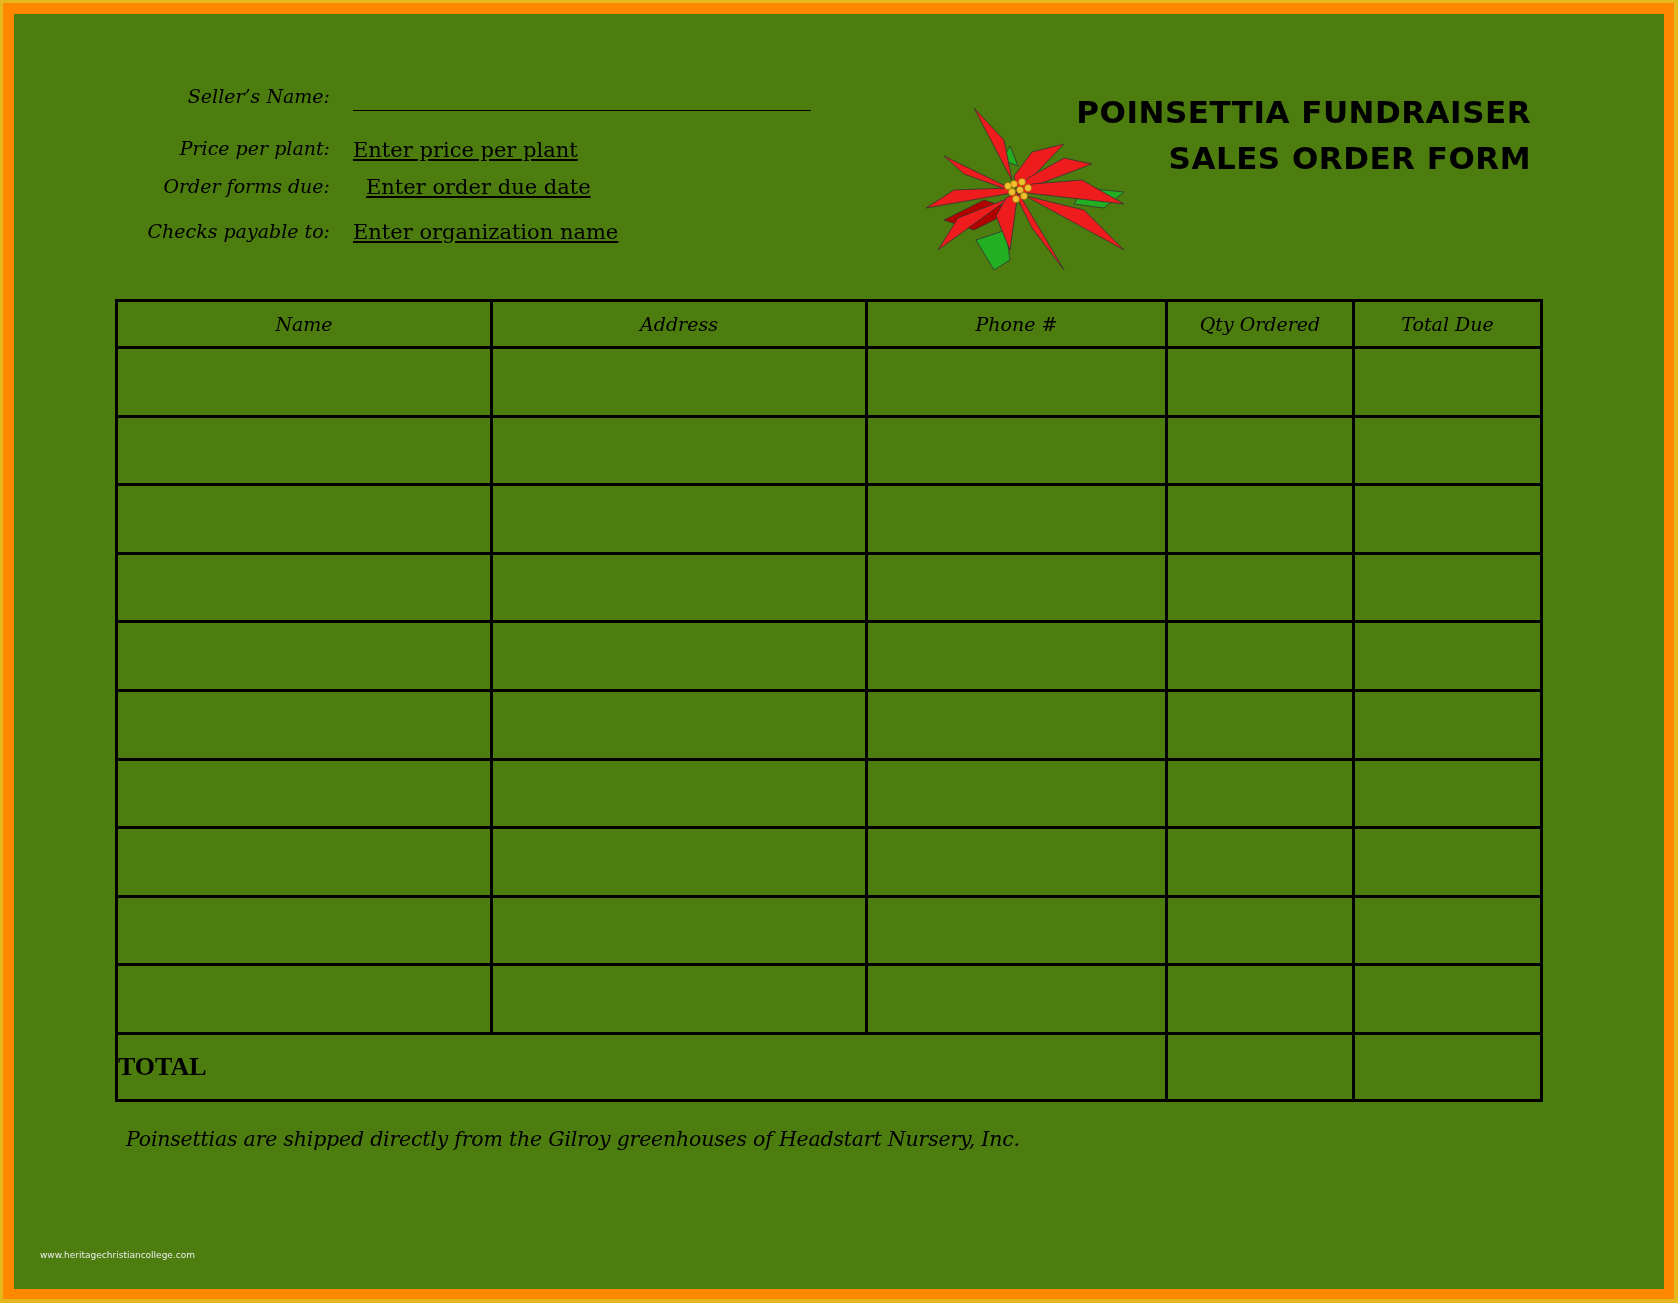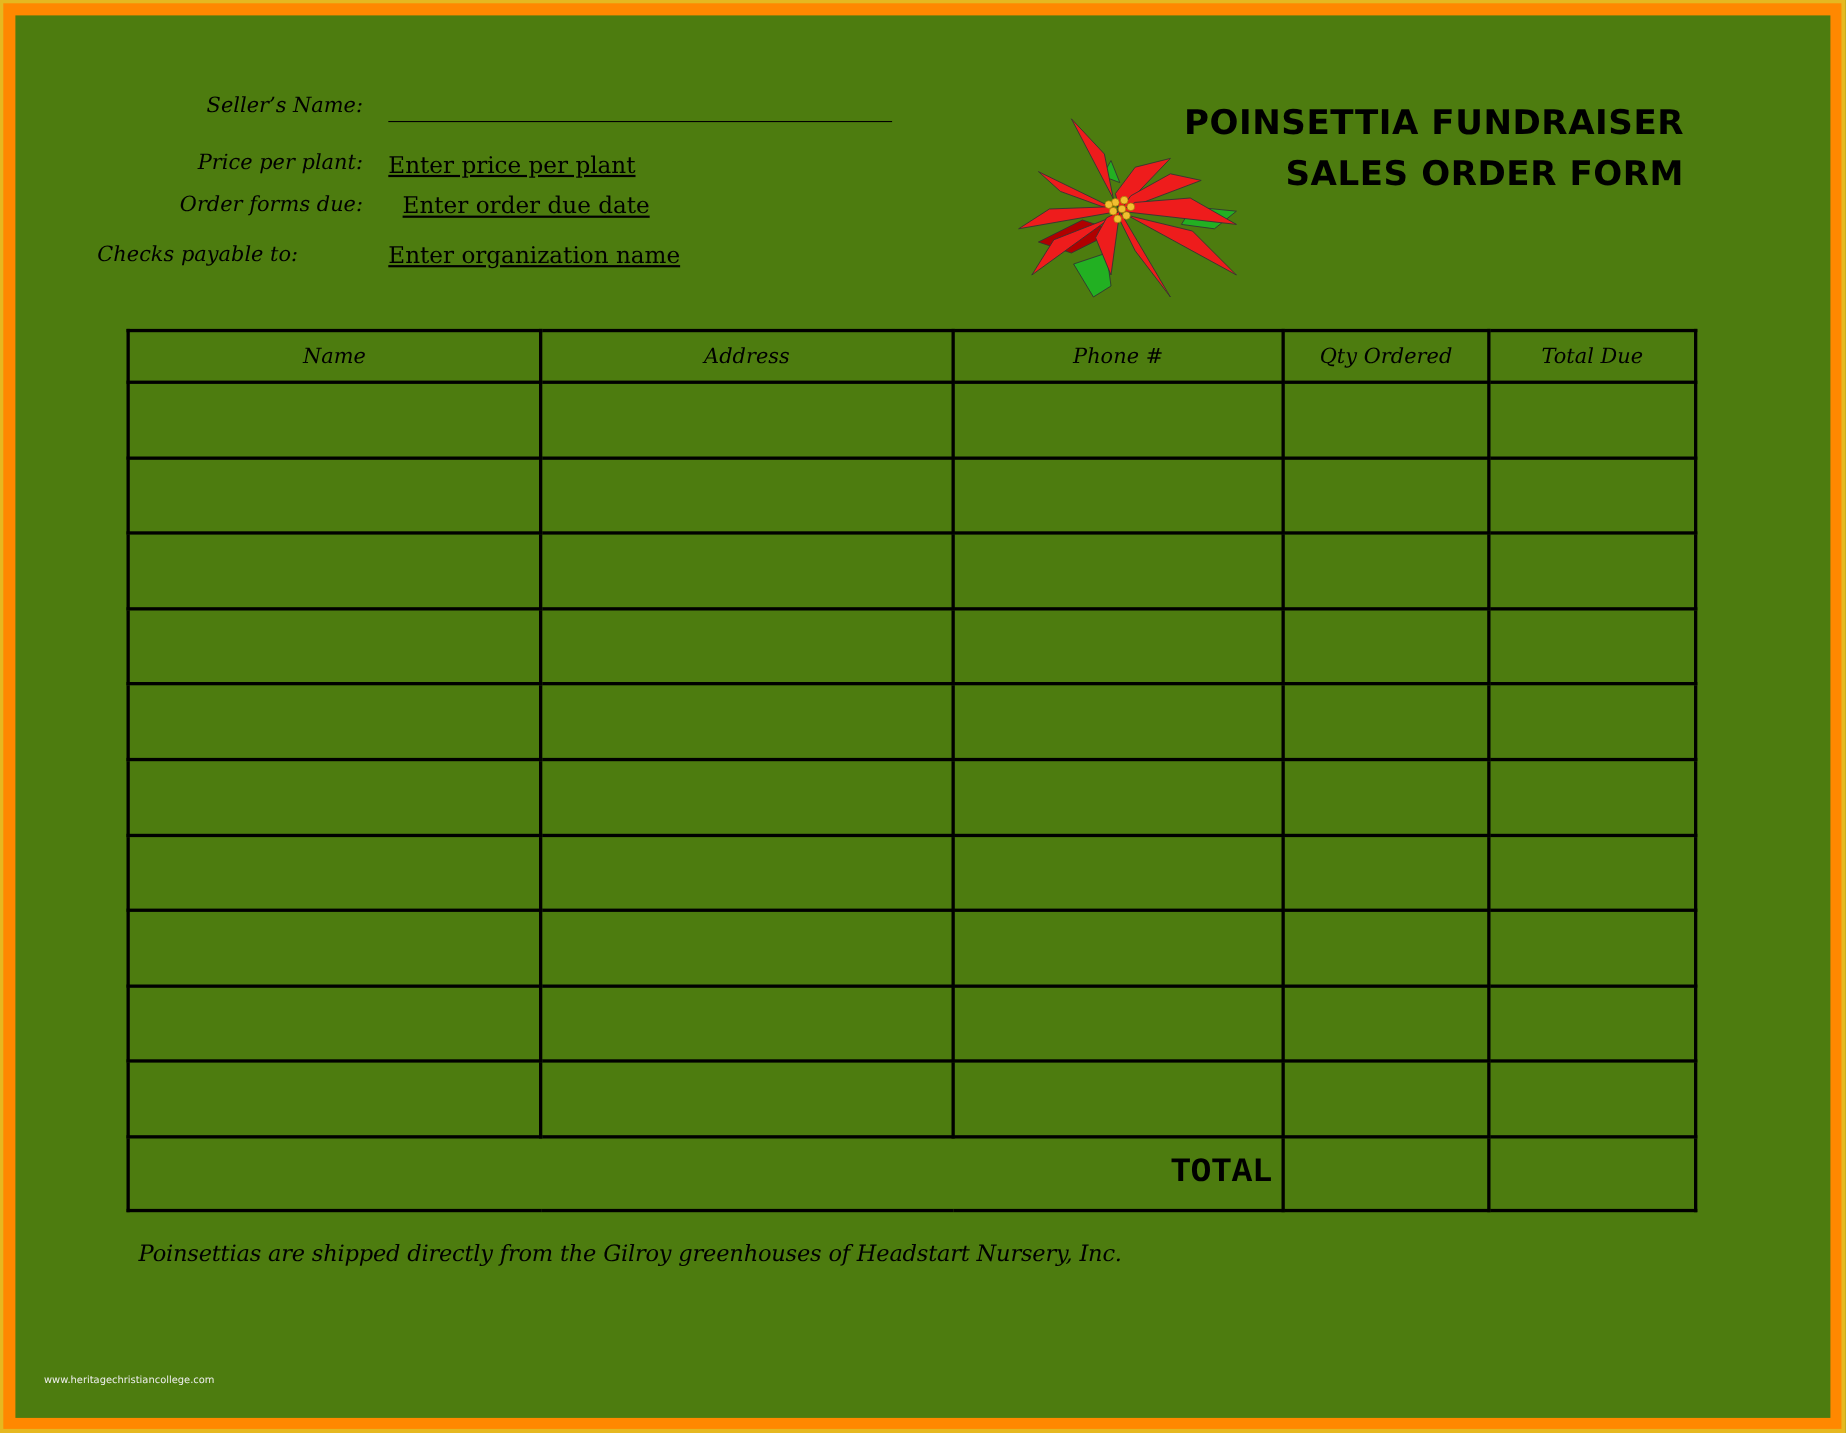--- a/index.html
+++ b/index.html
@@ -43,22 +43,22 @@
   table.orders td, table.orders th {
     border: 3px solid #000; padding: 0; box-sizing: border-box;
   }
   table.orders th {
     height: 47px; font-weight: normal; font-style: italic; font-size: 19px;
     text-align: center; vertical-align: middle;
   }
   table.orders td { height: 68.6px; }
   table.orders tr.total-row td { height: 67px; }
   .total-label {
-    text-align: right; padding-right: 8px !important;
-    font-family: Liberation Mono, monospace; font-weight: bold; font-size: 31px;
+    text-align: left; padding-right: 8px !important;
+    font-family: Liberation Serif, serif; font-weight: bold; font-size: 26px;
     vertical-align: middle;
   }
   .footer {
     position: absolute; left: 112px; top: 1110px; width: 1440px;
     font-style: italic; font-size: 20.5px; line-height: 30px; letter-spacing: -0.2px;
   }
   .footer div { white-space: nowrap; }
   .watermark {
     position: absolute; left: 26px; top: 1236px;
     font-family: "DejaVu Sans", sans-serif; font-size: 9px; color: #eeeeee;
@@ -73,21 +73,21 @@
 
   <div class="lbl" style="right:1334px; top:71px;">Seller’s Name:</div>
   <div class="seller-line" title=""></div>
 
   <div class="lbl" style="right:1334px; top:123px;font-style:italic;">Price per plant:</div>
   <div class="val" style="top:124px;">Enter price per plant</div>
 
   <div class="lbl" style="right:1334px; top:161px;">Order forms due:</div>
   <div class="val" style="top:161px;margin-left:13px;">Enter order due date</div>
 
-  <div class="lbl" style="right:1393px; top:206px;">Checks payable to:</div>
+  <div class="lbl" style="right:1334px; top:206px;">Checks payable to:</div>
   <div class="val" style="top:206px;">Enter organization name</div>
 
   <svg class="flower" viewBox="0 0 220 172">
 
     <path d="M170 88 L210 92 L190 108 L160 104 Z" fill="#22b022" stroke="#333" stroke-width="0.8"></path>
     <path d="M62 140 L80 170 L96 160 L92 130 Z" fill="#22b022" stroke="#333" stroke-width="0.8"></path>
     <path d="M88 60 L96 46 L104 66 Z" fill="#22b022" stroke="#333" stroke-width="0.8"></path>
 
     <path d="M30 120 L70 100 L100 110 L60 130 Z" fill="#b00000" stroke="#333" stroke-width="0.8"></path>
 

